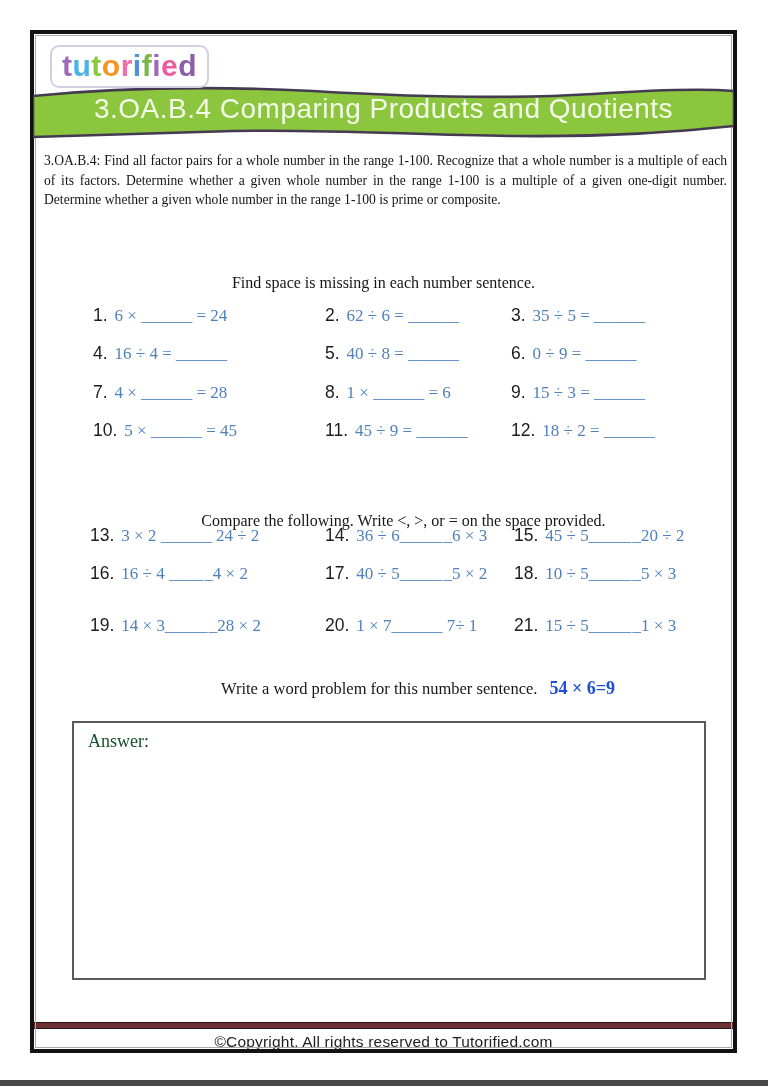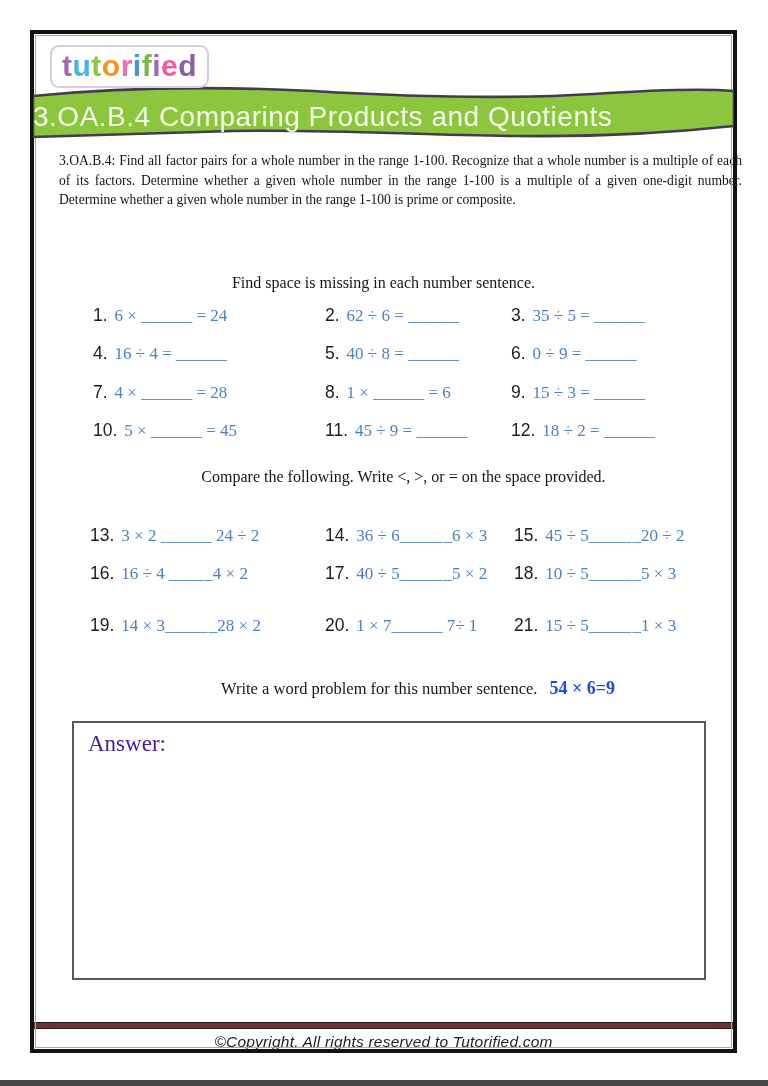--- a/index.html
+++ b/index.html
@@ -19,37 +19,37 @@
     position:absolute; left:16px; top:11px; padding:2px 10px 4px 10px;
     border:2px solid #d6cde2; border-radius:9px; background:#fff;
     font-family:Liberation Sans, sans-serif; font-weight:bold; font-size:30px;
     letter-spacing:0.5px; line-height:1.1; z-index:3;
   }
 
   
   .banner { position:absolute; left:-1px; top:47px; width:701px; height:62px; z-index:2; }
   .banner svg { display:block; width:100%; height:100%; }
   .banner-title {
-    position:absolute; left:0; right:0; top:20px; text-align:left;
+    position:absolute; left:0; right:0; top:12px; text-align:center;
     font-family:"Liberation Sans", sans-serif; font-size:28px; color:#f4fbe8;
     letter-spacing:0.5px; font-weight:400;
   }
 
   
   .description {
-    position:absolute; left:25px; top:117px; width:683px;
+    position:absolute; left:10px; top:117px; width:683px;
     font-size:13.6px; line-height:1.45; color:#141414; text-align:justify;
   }
 
   .sec-heading {
     position:absolute; left:0; width:699px; text-align:center;
     font-size:16px; color:#161616;
   }
   .h1 { top:240px; }
-  .h2 { top:434px;padding-left:40px; }
+  .h2 { top:478px;padding-left:40px; }
 
   .prob { position:absolute; white-space:nowrap; font-size:17px; }
   .pnum {
     font-family:"Liberation Sans", sans-serif; font-size:17.5px; color:#1c1c1c;
     margin-right:7px;
   }
   .pexpr { color:#4f81bd; font-weight:normal; }
 
   .s1r1{top:271px} .s1r2{top:309px} .s1r3{top:348px} .s1r4{top:386px}
   .c1{left:59px} .c2{left:291px} .c3{left:477px}
@@ -61,30 +61,30 @@
   .word-line {
     position:absolute; left:187px; top:644px; white-space:nowrap; font-size:16.5px; color:#161616;
   }
   .word-sentence { color:#1d4ed8; font-weight:bold; font-size:18px; margin-left:12px; }
 
   
   .answer-box {
     position:absolute; left:38px; top:687px; width:634px; height:259px;
     border:2px solid #5a5a5c; background:#fff; padding:8px 14px;
   }
-  .answer-label { font-size:23px; color:#4c1d95; }
+  .answer-label { font-size:18px; color:#14532d; }
 
   
   .footer-bar {
     position:absolute; left:0; top:988px; width:699px; height:7px;
     background:#6b3033; border-top:1px solid #2a1517; border-bottom:1px solid #2a1517;
   }
   .copyright {
     position:absolute; left:0; top:999px; width:699px; text-align:center;
-    font-family:"Liberation Sans", sans-serif; font-style:italic;
+    font-family:"Liberation Sans", sans-serif; 
     font-size:15.5px; color:#1e1e1e; letter-spacing:0.2px;
   }
 
   .photo-edge {
     position:absolute; left:0; bottom:0; width:768px; height:6px; background:#474747;
   }
 </style>
 </head>
 <body>
 

